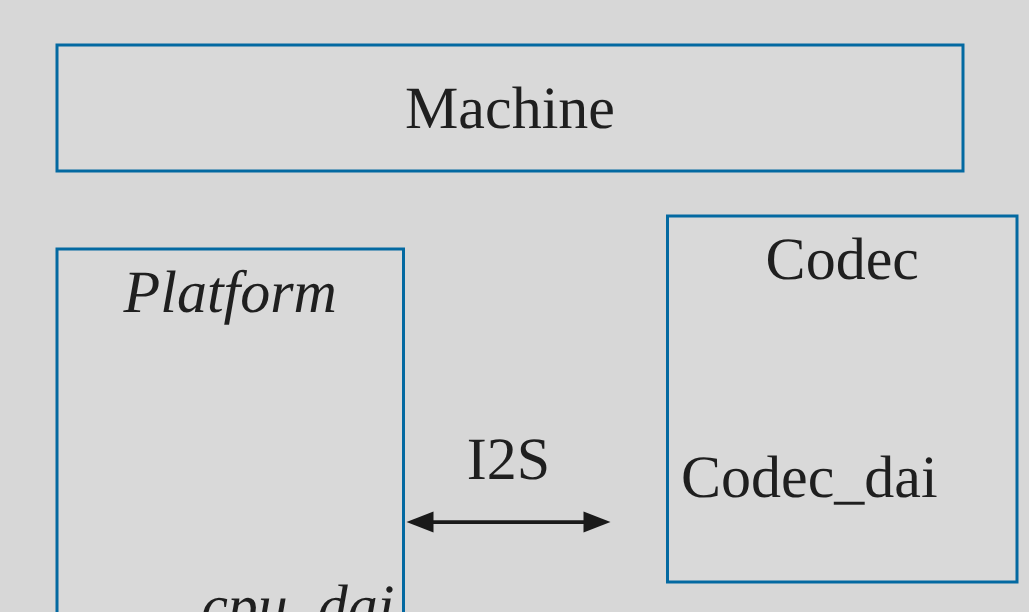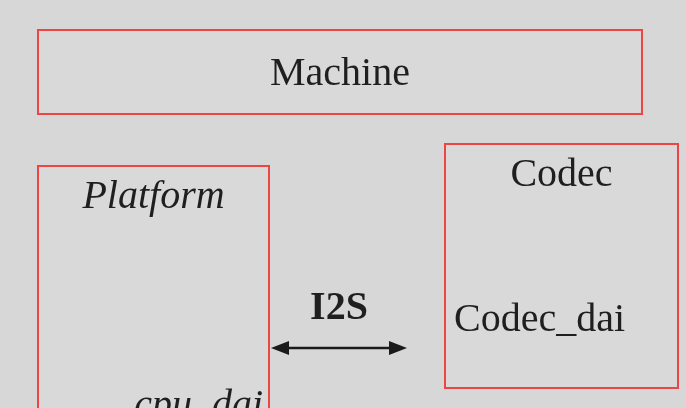--- a/index.html
+++ b/index.html
@@ -11,21 +11,21 @@
     position: relative;
     width: 686px;
     height: 408px;
     background: #d7d7d7;
     font-family: "Liberation Serif", "DejaVu Serif", serif;
     color: #1f1f1f;
     overflow: hidden;
   }
   .box {
     position: absolute;
-    border: 2px solid #ef4444;
+    border: 2px solid #0369a1;
     background: #d9d9d9;
     box-sizing: border-box;
   }
   .box-machine {
     left: 37px;
     top: 29px;
     width: 606px;
     height: 86px;
     display: flex;
     align-items: center;
@@ -70,21 +70,20 @@
     text-align: right;
   }
   .i2s-label {
     position: absolute;
     left: 270px;
     top: 286px;
     width: 138px;
     text-align: center;
     font-size: 40px;
     line-height: 1;
-    font-weight: bold;
   }
   .arrow-svg {
     position: absolute;
     left: 0;
     top: 0;
     width: 686px;
     height: 408px;
     pointer-events: none;
   }
 </style>

